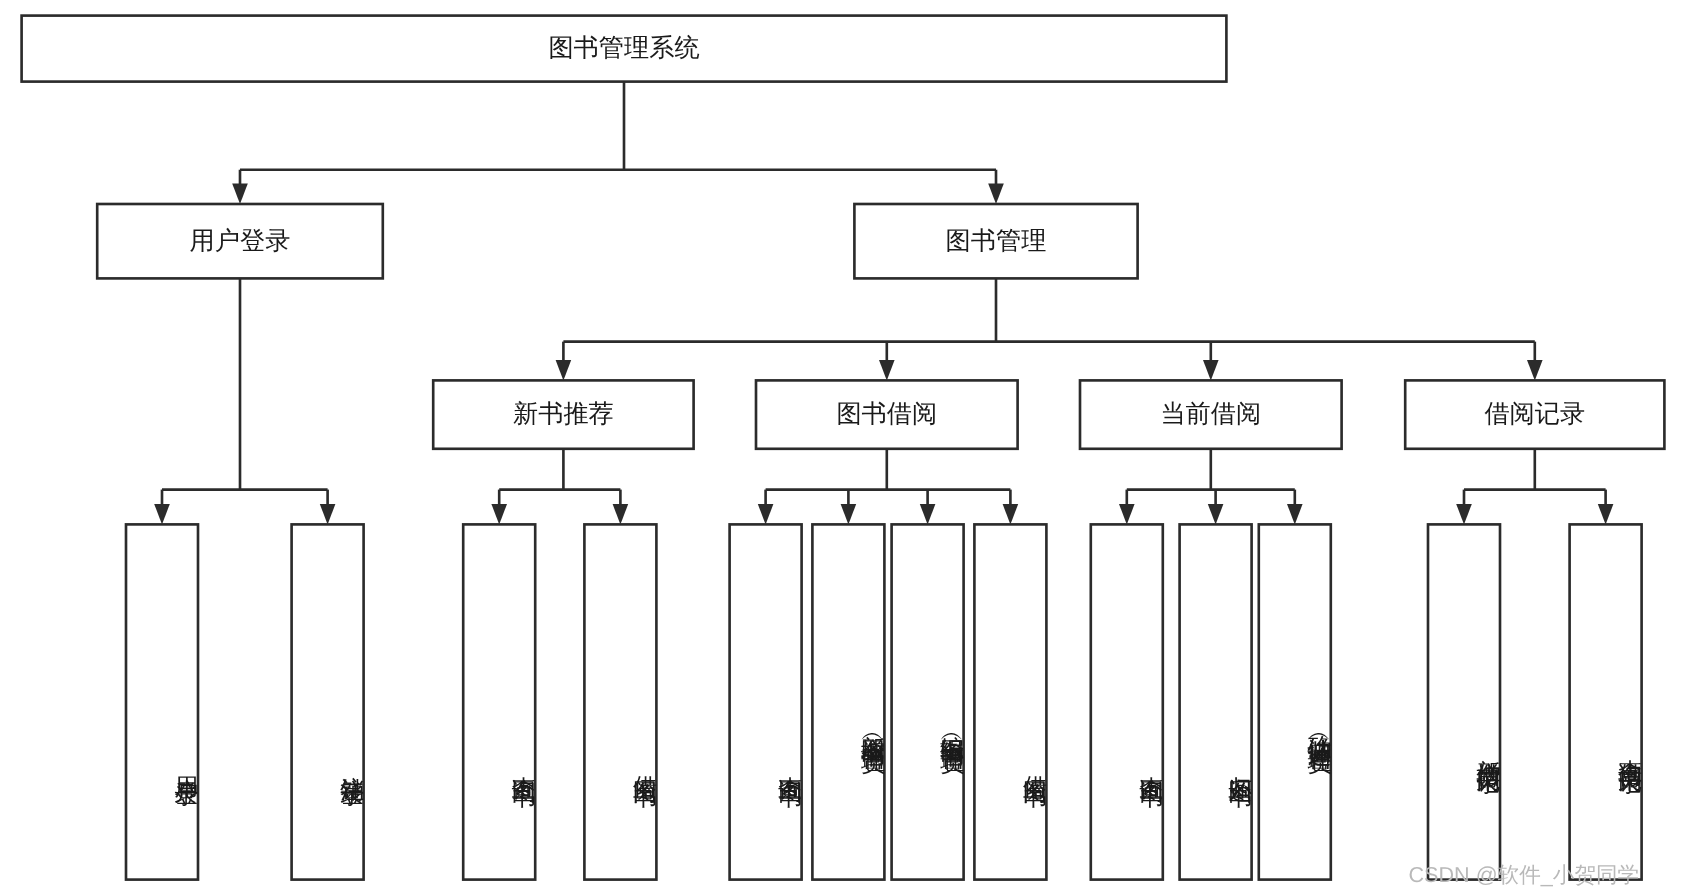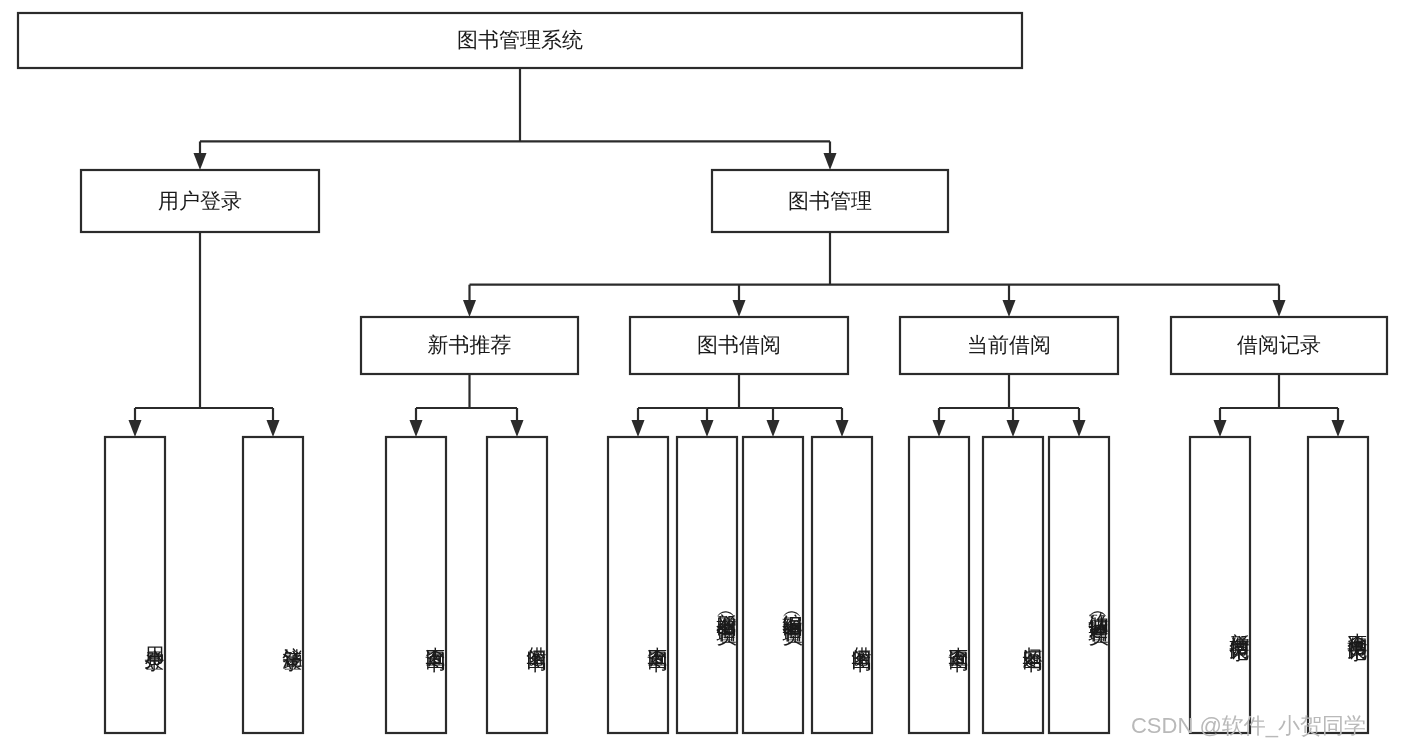--- a/index.html
+++ b/index.html
@@ -60,21 +60,21 @@
     display: flex;
     align-items: flex-start;
     justify-content: center;
     pointer-events: none;
   }
   .watermark {
     position: absolute;
     right: 6px;
     bottom: 6px;
     font-family: "Liberation Sans", "DejaVu Sans", sans-serif;
-    font-size: 22px;
+    font-size: 18px;
     color: #b9b9b9;
     white-space: nowrap;
   }
 </style>
 </head>
 <body>
 
 <div id="diagram-root">
   <svg id="tree-svg" viewBox="0 0 1405 747" xmlns="http://www.w3.org/2000/svg">
     <g id="connector-layer">

